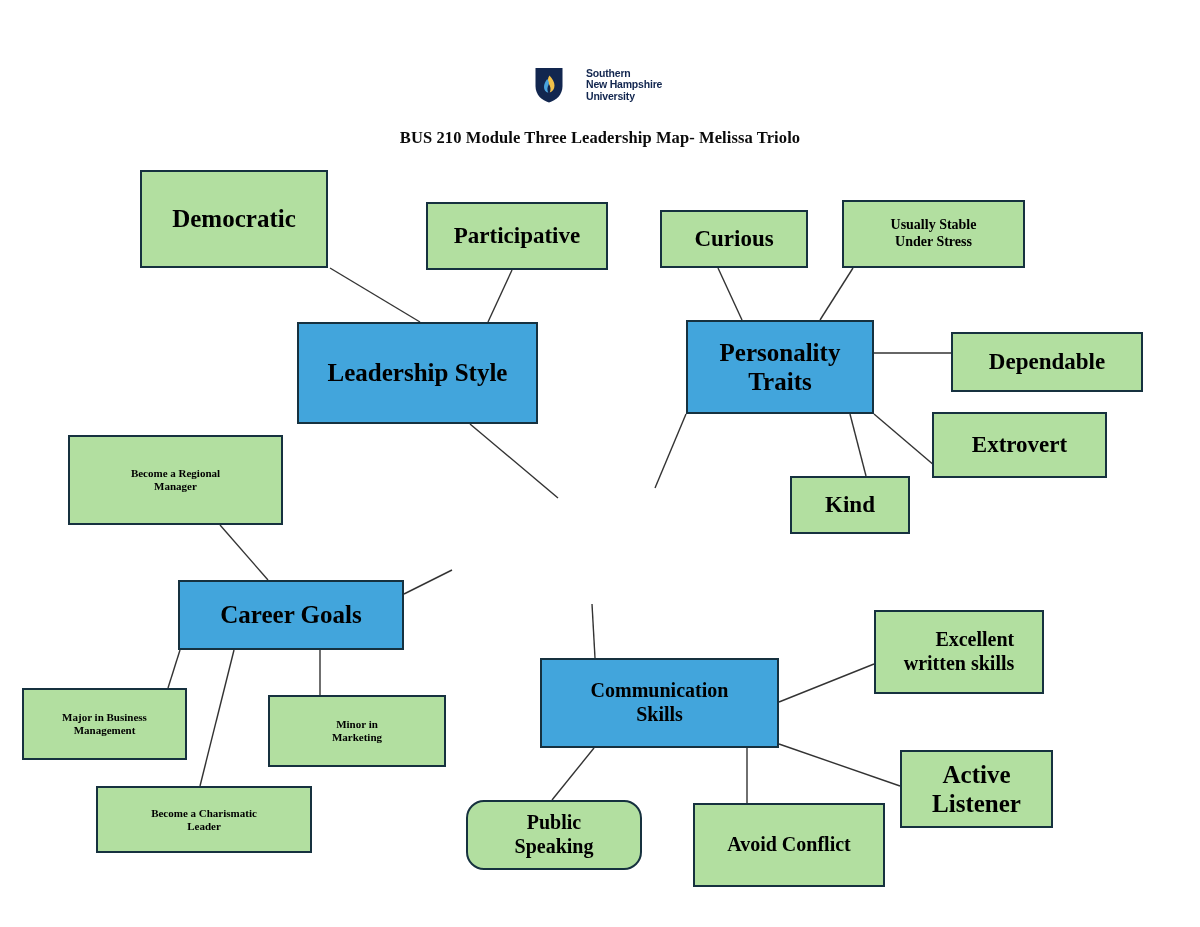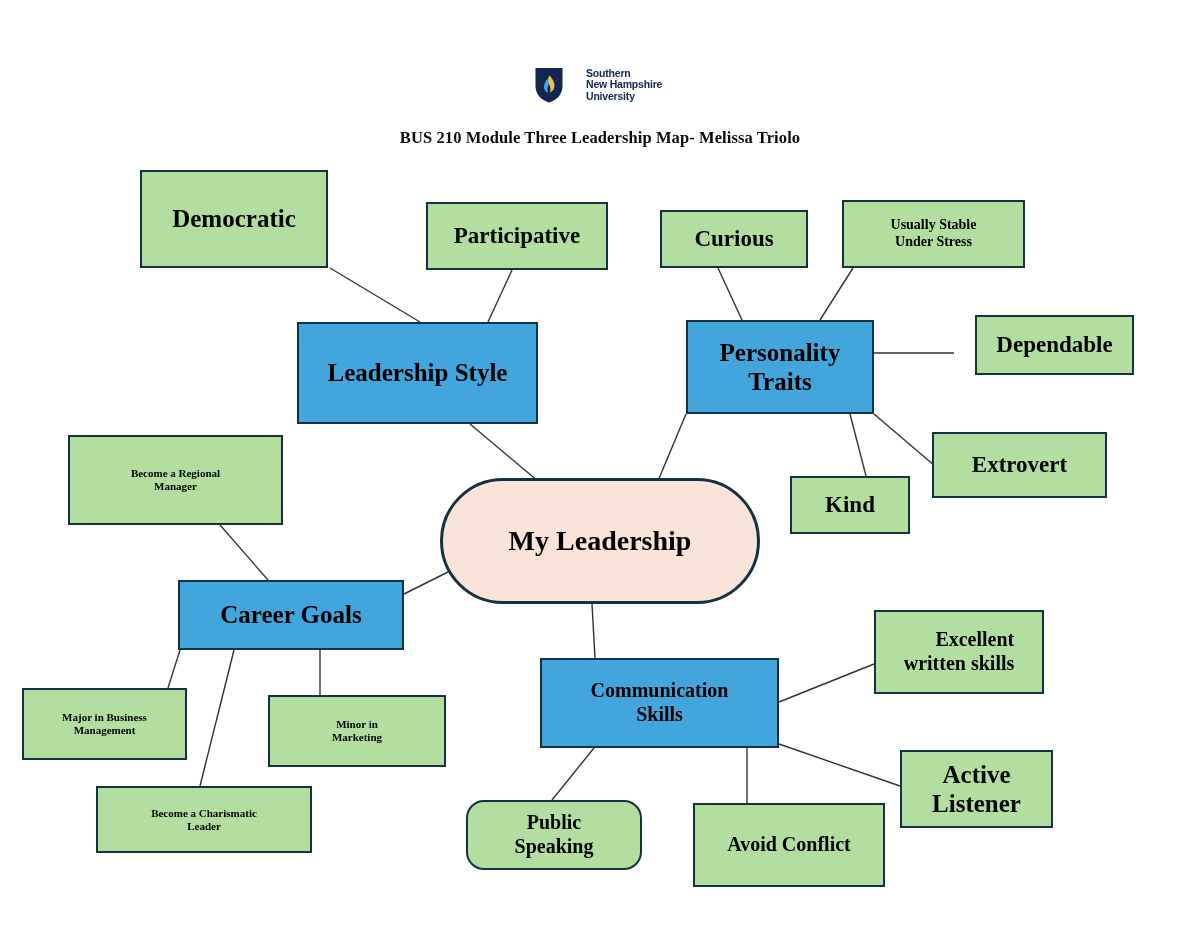--- a/index.html
+++ b/index.html
@@ -147,32 +147,31 @@
       <line x1="404" y1="594" x2="452" y2="570"></line>
 
       <line x1="592" y1="604" x2="595" y2="658"></line>
       <line x1="779" y1="702" x2="874" y2="664"></line>
       <line x1="779" y1="744" x2="900" y2="786"></line>
       <line x1="747" y1="748" x2="747" y2="803"></line>
       <line x1="594" y1="748" x2="552" y2="800"></line>
     </g>
   </svg>
 
-  <div class="node center" style="left:440px; top:478px; width:320px; height:126px;">My Leadership</div>
 
   <div class="node leaf f-xl" style="left:140px; top:170px; width:188px; height:98px;">Democratic</div>
   <div class="node leaf f-lg" style="left:426px; top:202px; width:182px; height:68px;">Participative</div>
   <div class="node branch f-xl" style="left:297px; top:322px; width:241px; height:102px;">Leadership Style</div>
 
   <div class="node leaf f-lg" style="left:660px; top:210px; width:148px; height:58px;">Curious</div>
   <div class="node leaf f-sm" style="left:842px; top:200px; width:183px; height:68px;">Usually Stable
 Under Stress</div>
   <div class="node branch f-xl" style="left:686px; top:320px; width:188px; height:94px;">Personality Traits</div>
-  <div class="node leaf f-lg" style="left:951px; top:315px; width:159px; height:60px;margin-left:24px;">Dependable</div>
-  <div class="node leaf f-lg" style="left:932px; top:432px; width:175px; height:66px;">Extrovert</div>
+  <div class="node leaf f-lg" style="left:951px; top:332px; width:192px; height:60px;">Dependable</div>
+  <div class="node leaf f-lg" style="left:932px; top:412px; width:175px; height:66px;">Extrovert</div>
   <div class="node leaf f-lg" style="left:790px; top:476px; width:120px; height:58px;">Kind</div>
 
   <div class="node leaf f-xs" style="left:68px; top:435px; width:215px; height:90px;">Become a Regional
 Manager</div>
   <div class="node branch f-xl" style="left:178px; top:580px; width:226px; height:70px;">Career Goals</div>
   <div class="node leaf f-xs" style="left:22px; top:688px; width:165px; height:72px;">Major in Business
 Management</div>
   <div class="node leaf f-xs" style="left:268px; top:695px; width:178px; height:72px;">Minor in
 Marketing</div>
   <div class="node leaf f-xs" style="left:96px; top:786px; width:216px; height:67px;">Become a Charismatic

